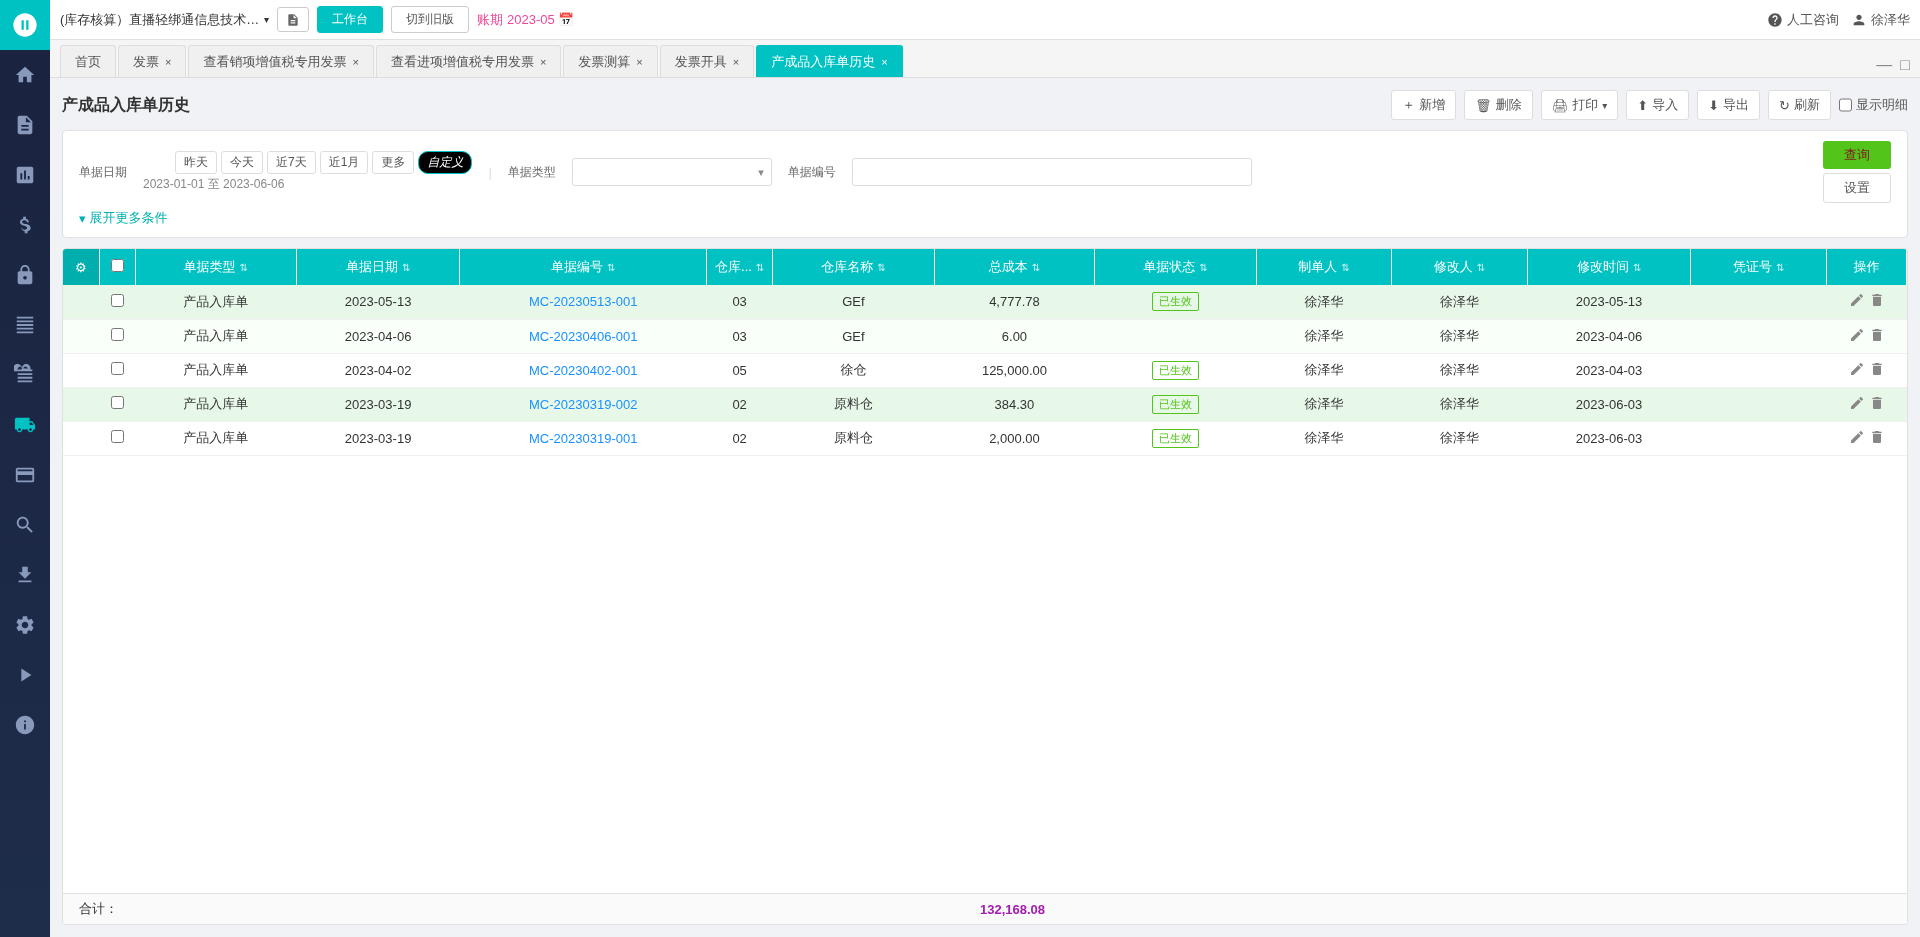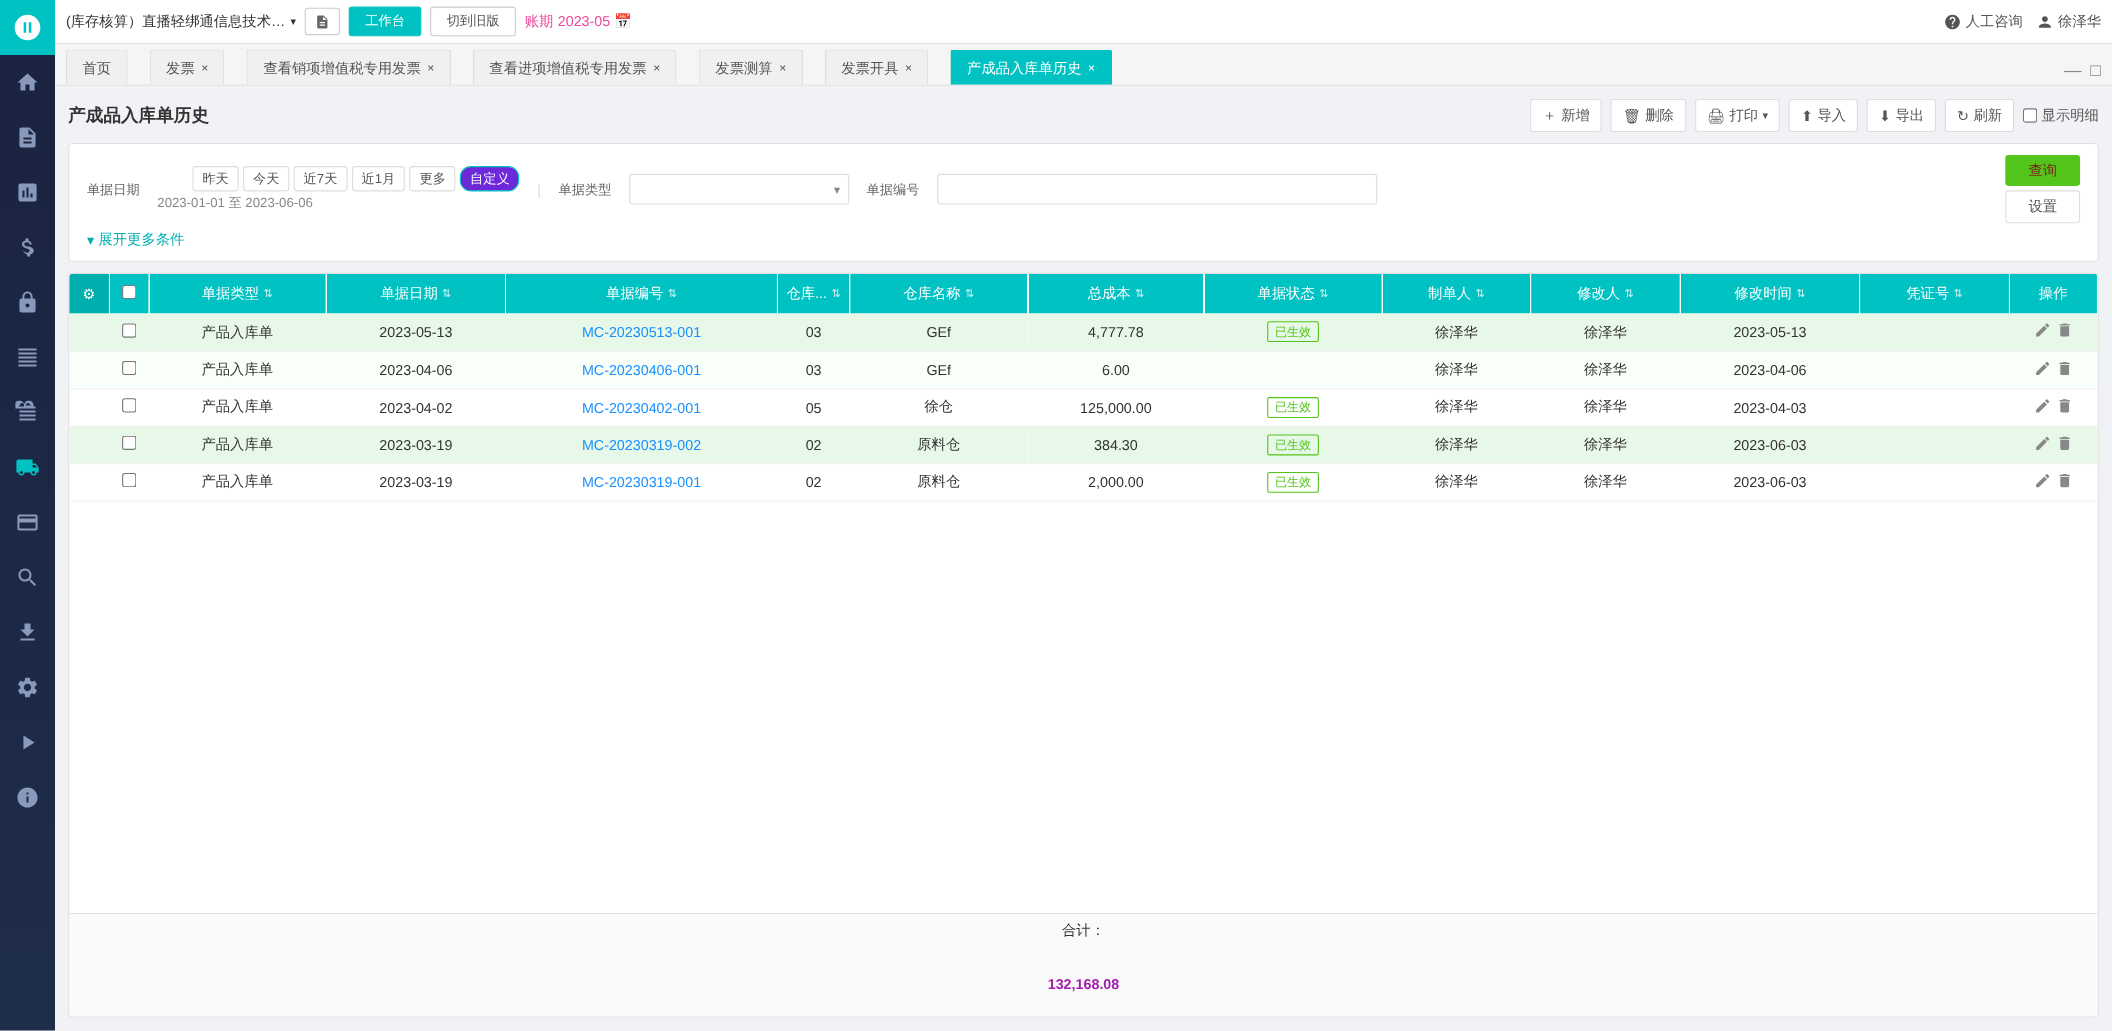--- a/index.html
+++ b/index.html
@@ -98,21 +98,21 @@
     }
 
     
     .tabbar {
       height: 38px;
       background: #f5f5f5;
       border-bottom: 1px solid #ddd;
       display: flex;
       align-items: flex-end;
       padding: 0 10px;
-      gap: 20px;
+      gap: 2px;
       flex-shrink: 0;
       overflow: hidden;
     }
     .tab {
       height: 32px;
       padding: 0 14px;
       border: 1px solid #ddd;
       border-bottom: none;
       background: #f0f0f0;
       color: #555;
@@ -201,24 +201,25 @@
     .date-btn {
       padding: 2px 8px;
       border: 1px solid #ddd;
       background: white;
       border-radius: 3px;
       cursor: pointer;
       font-size: 12px;
       color: #555;
     }
     .date-btn.active {
-      background: #6d28d9;
+      background: #000000;
       color: white;
       border-color: #00c2c2;
       border-radius: 10px;
+      font-style: italic;
     }
     .filter-date-range { font-size: 12px; color: #888; margin-top: 2px; }
     .filter-separator { color: #ddd; }
     .filter-input {
       border: 1px solid #ddd;
       border-radius: 3px;
       padding: 4px 8px;
       font-size: 12px;
       height: 28px;
       outline: none;
@@ -325,21 +326,20 @@
     .table-footer {
       border-top: 1px solid #e0e0e0;
       background: #fafafa;
       display: flex;
       align-items: center;
       padding: 6px 16px;
       gap: 16px;
       font-size: 12px;
       color: #333;
       flex-shrink: 0;
-      flex-direction: column;
     }
     .footer-total { color: #333; }
     .footer-amount { font-weight: bold; color: #a21caf; }
 
     
     .pagination {
       background: white;
       border-top: 1px solid #e0e0e0;
       padding: 8px 16px;
       display: flex;

